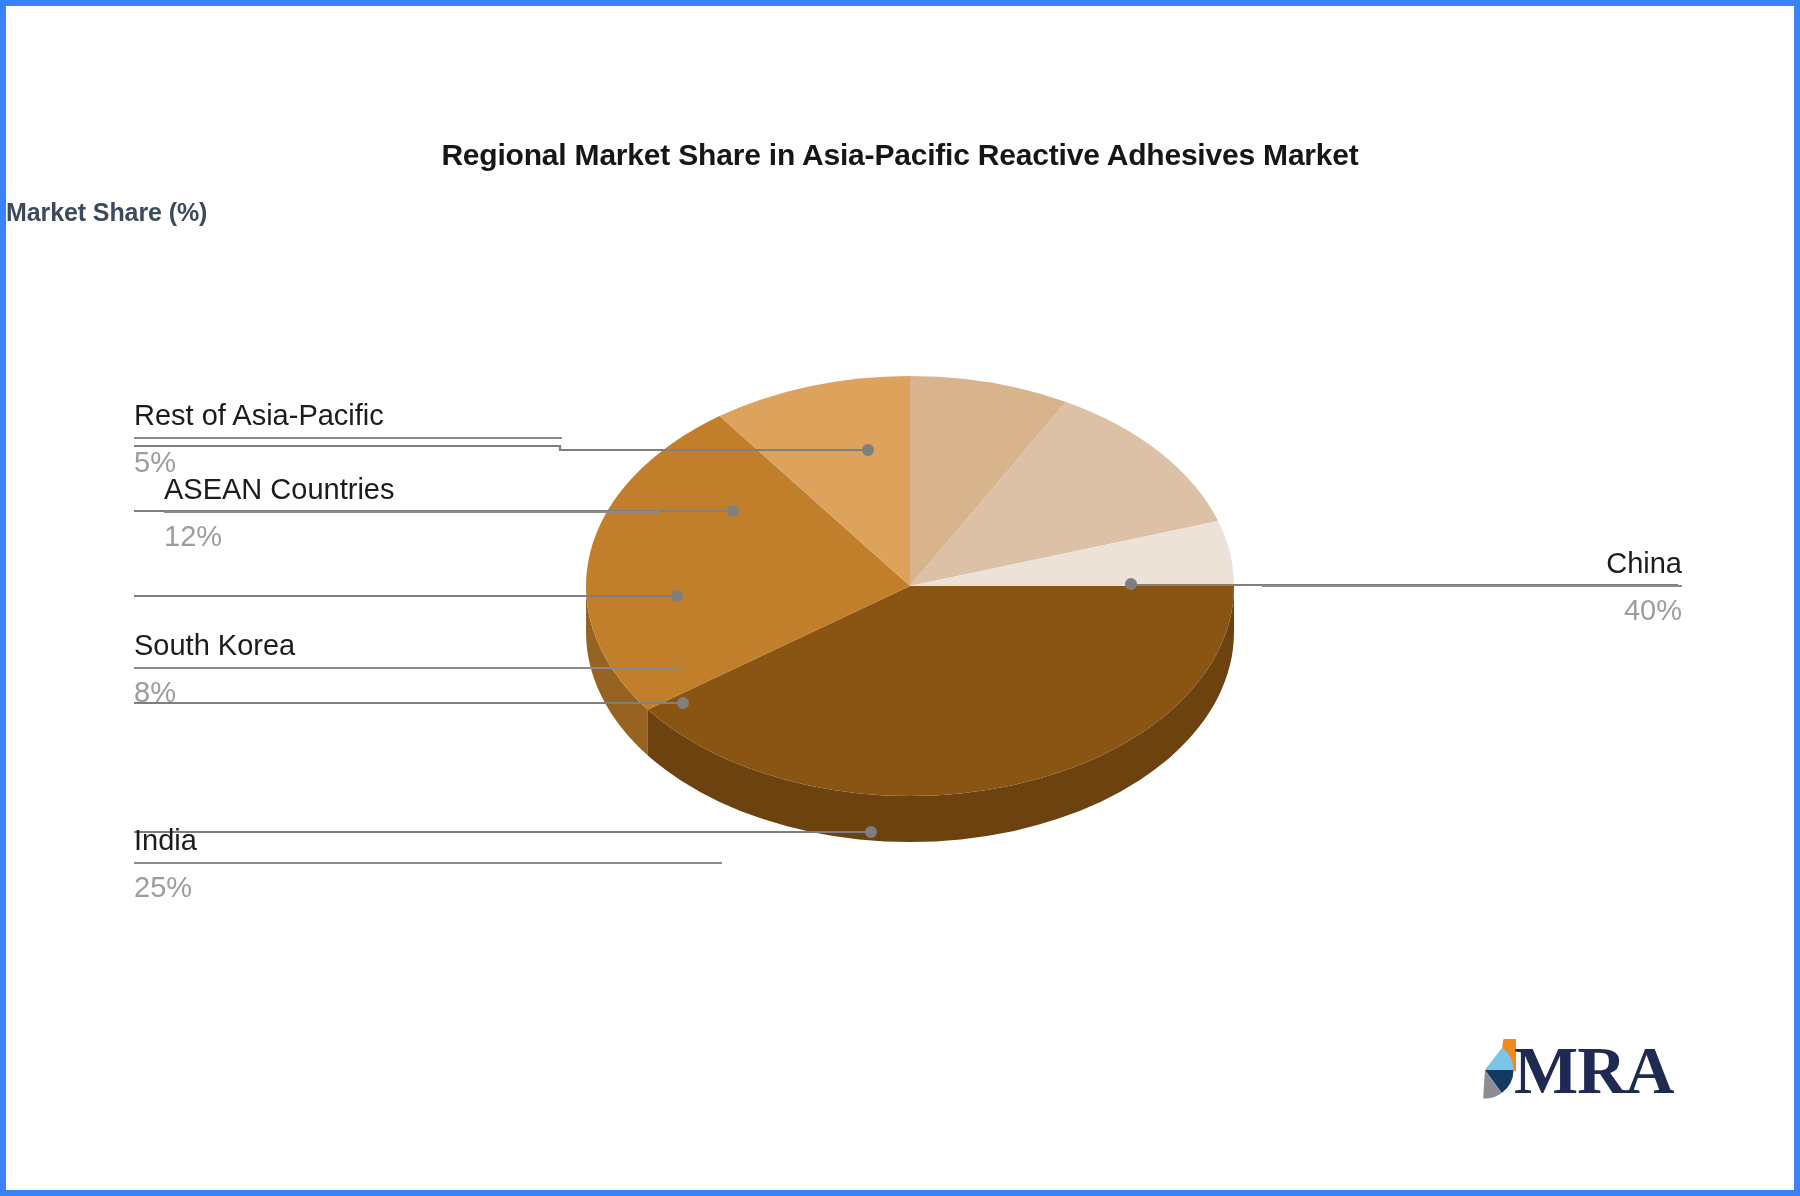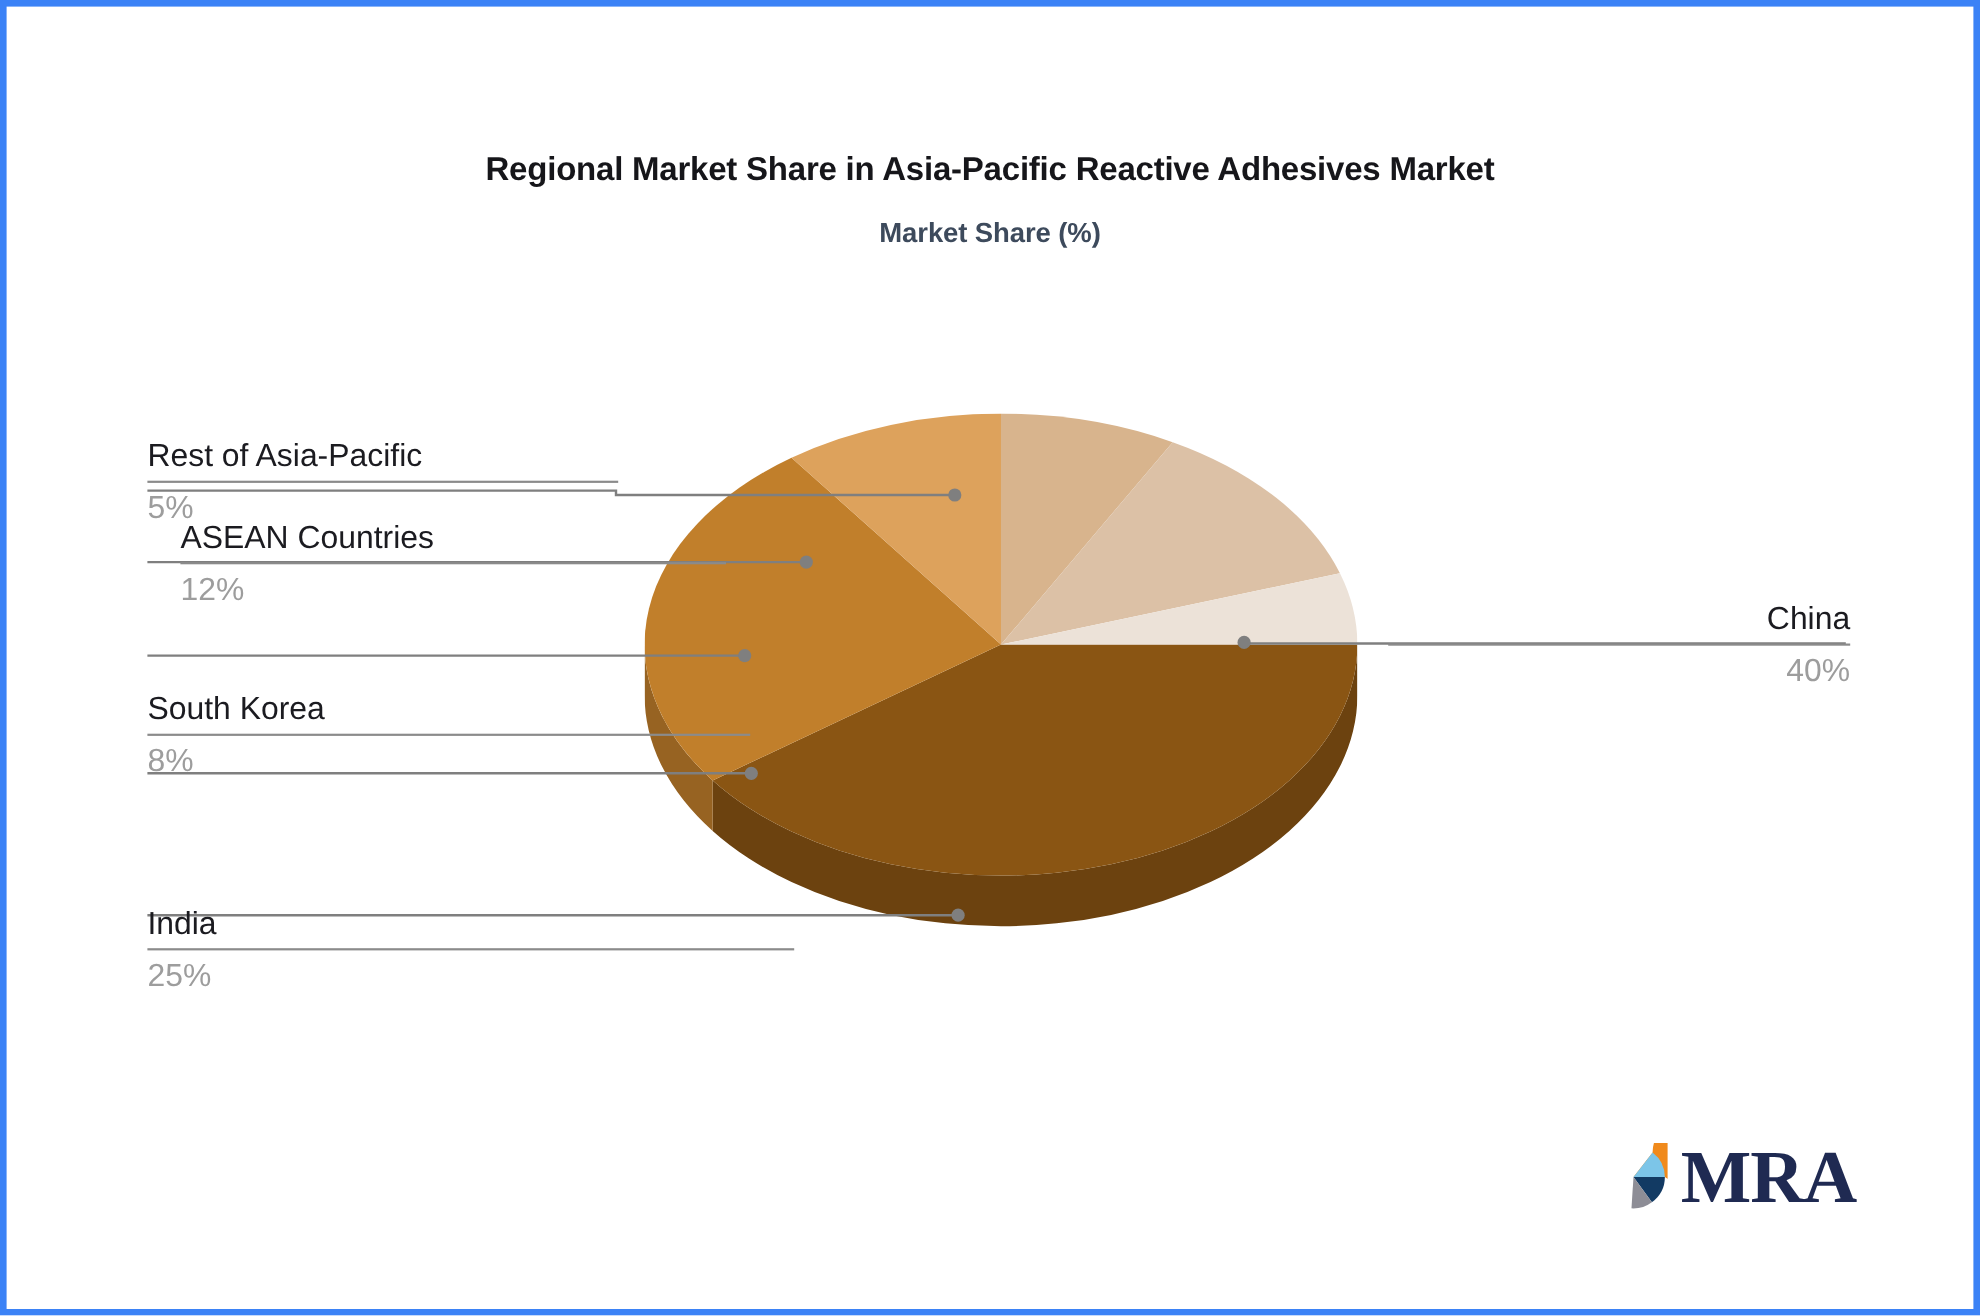--- a/index.html
+++ b/index.html
@@ -28,21 +28,21 @@
     text-align: center;
     font-size: 30px;
     font-weight: bold;
     color: #16161a;
     letter-spacing: -0.2px;
   }
   #subtitle {
     position: absolute;
     left: 0; right: 0;
     top: 192px;
-    text-align: center;
+    text-align: left;
     font-size: 25px;
     font-weight: bold;
     color: #3d4a5c;
     letter-spacing: -0.1px;
   }
 
   
   #pie-wrap {
     position: absolute;
     left: 580px;
@@ -89,21 +89,21 @@
   #leaders svg { position:absolute; inset:0; width:1800px; height:1196px; }
 
   
   #logo {
     position: absolute;
     left: 1448px;
     top: 1022px;
     height: 84px;
     display: flex;
     align-items: center;
-    gap: 16px;
+    gap: 2px;
   }
   #logo-mark { width: 62px; height: 62px; display:block; }
   #logo-text {
     font-family: "Liberation Serif", serif;
     font-size: 68px;
     font-weight: bold;
     color: #1f2a52;
     letter-spacing: -1px;
     line-height: 1;
     margin-left: -4px;

